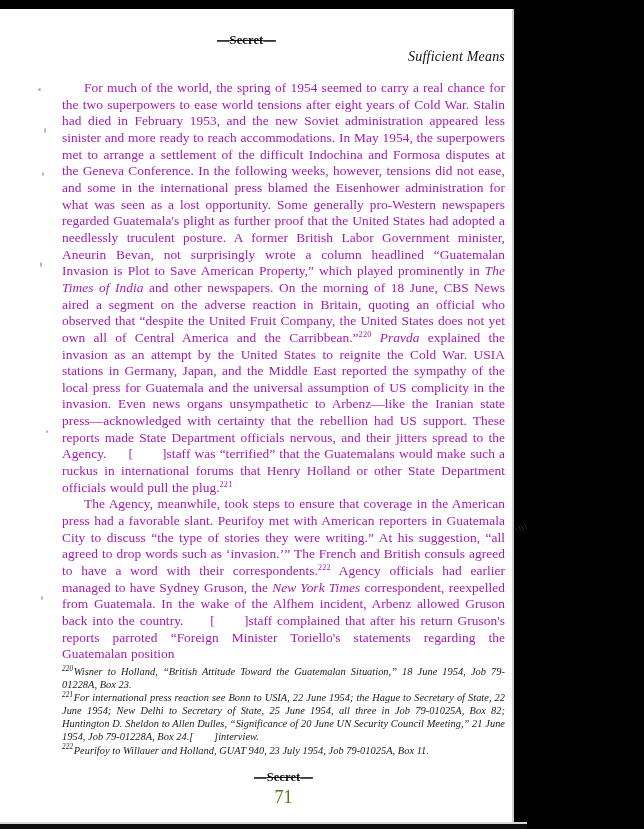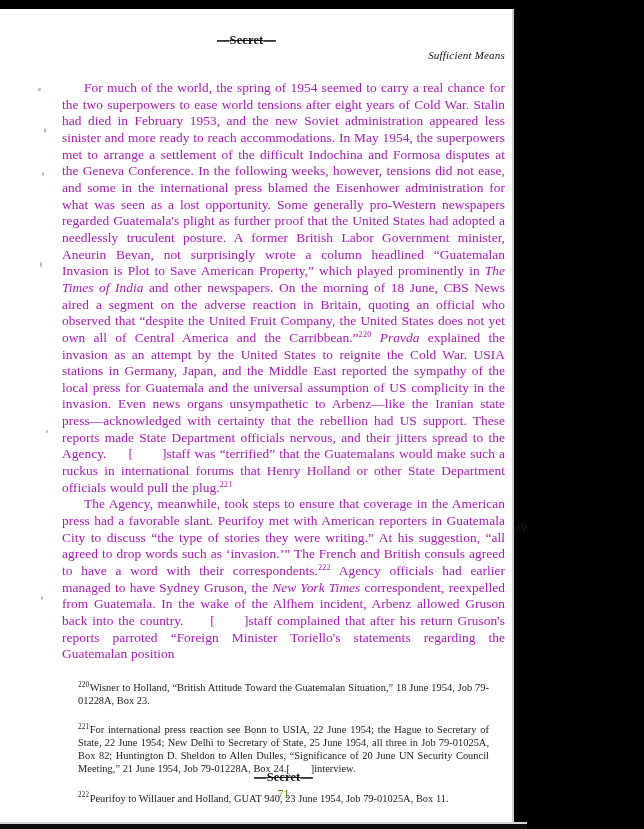--- a/index.html
+++ b/index.html
@@ -93,21 +93,21 @@
   }
   .classification::after {
     content: "\2014";
     opacity: .85;
   }
   .runhead-title {
     position: absolute;
     right: 0px;
     top: 16px;
     font-style: italic;
-    font-size: 11px;
+    font-size: 14px;
     letter-spacing: .2px;
     color: #101010;
   }
 
   
   .body-block {
     position: absolute;
     top: 80px;
     left: 0;
     width: 443px;
@@ -140,28 +140,29 @@
   }
 
   
   .footnotes {
     position: absolute;
     top: 665px;
     left: 0;
     width: 443px;
   }
   p.fnote {
-    margin: 16px;
+    margin: 0;
     font-size: 10.4px;
     line-height: 13.1px;
     text-align: justify;
     letter-spacing: .02px;
     color: #1a1a1a;
     text-indent: 0;
     hyphens: none;
+    font-style: italic;
   }
   p.fnote sup.fnum {
     font-size: 7.2px;
     vertical-align: super;
     line-height: 0;
     letter-spacing: .2px;
     margin-right: .3px;
   }
 
   
@@ -179,21 +180,21 @@
     text-decoration-thickness: 1px;
     color: #141414;
     letter-spacing: .1px;
     display: block;
   }
   .footer-class::before { content: "\2014"; opacity: .85; }
   .footer-class::after  { content: "\2014"; opacity: .85; }
   .footer-page {
     display: block;
     margin-top: 2px;
-    font-size: 12px;
+    font-size: 18px;
     color: #4d7c0f;
   }
 
   
   .smudge {
     position: absolute;
     left: 508px;
     top: 519px;
     width: 40px;
     height: 16px;
@@ -239,21 +240,21 @@
     </div>
 
     <div class="body-block" id="body-block">
         <p class="para" id="para-1"><span>For much of the world, the spring of 1954 seemed to carry a real chance for the two superpowers to ease world tensions after eight years of Cold War. Stalin had died in February 1953, and the new Soviet administration appeared less sinister and more ready to reach accommodations. In May 1954, the superpowers met to arrange a settlement of the difficult Indochina and Formosa disputes at the Geneva Conference. In the following weeks, however, tensions did not ease, and some in the international press blamed the Eisenhower administration for what was seen as a lost opportunity. Some generally pro-Western newspapers regarded Guatemala's plight as further proof that the United States had adopted a needlessly truculent posture. A former British Labor Government minister, Aneurin Bevan, not surprisingly wrote a column headlined “Guatemalan Invasion is Plot to Save American Property,” which played prominently in </span><span class="it">The Times of India</span><span> and other newspapers. On the morning of 18 June, CBS News aired a segment on the adverse reaction in Britain, quoting an official who observed that “despite the United Fruit Company, the United States does not yet own all of Central America and the Carribbean.”</span><sup class="fn">220</sup><span> </span><span class="it">Pravda</span><span> explained the invasion as an attempt by the United States to reignite the Cold War. USIA stations in Germany, Japan, and the Middle East reported the sympathy of the local press for Guatemala and the universal assumption of US complicity in the invasion. Even news organs unsympathetic to Arbenz—like the Iranian state press—acknowledged with certainty that the rebellion had US support. These reports made State Department officials nervous, and their jitters spread to the Agency.</span><span class="redact">[        ]</span><span>staff was “terrified” that the Guatemalans would make such a ruckus in international forums that Henry Holland or other State Department officials would pull the plug.</span><sup class="fn">221</sup></p>
         <p class="para" id="para-2"><span>The Agency, meanwhile, took steps to ensure that coverage in the American press had a favorable slant. Peurifoy met with American reporters in Guatemala City to discuss “the type of stories they were writing.” At his suggestion, “all agreed to drop words such as ‘invasion.’” The French and British consuls agreed to have a word with their correspondents.</span><sup class="fn">222</sup><span> Agency officials had earlier managed to have Sydney Gruson, the </span><span class="it">New York Times</span><span> correspondent, reexpelled from Guatemala. In the wake of the Alfhem incident, Arbenz allowed Gruson back into the country. </span><span class="redact">[        ]</span><span>staff complained that after his return Gruson's reports parroted “Foreign Minister Toriello's statements regarding the Guatemalan position</span></p>
       </div>
 
     <div class="footnotes" id="footnotes-block">
         <p class="fnote" id="footnote-220"><sup class="fnum">220</sup><span>Wisner to Holland, “British Attitude Toward the Guatemalan Situation,” 18 June 1954, Job 79-01228A, Box 23.</span></p>
         <p class="fnote" id="footnote-221"><sup class="fnum">221</sup><span>For international press reaction see Bonn to USIA, 22 June 1954; the Hague to Secretary of State, 22 June 1954; New Delhi to Secretary of State, 25 June 1954, all three in Job 79-01025A, Box 82; Huntington D. Sheldon to Allen Dulles, “Significance of 20 June UN Security Council Meeting,” 21 June 1954, Job 79-01228A, Box 24.</span><span class="redact">[        ]</span><span>interview.</span></p>
-        <p class="fnote" id="footnote-222"><sup class="fnum">222</sup><span>Peurifoy to Willauer and Holland, GUAT 940, 23 June 1954, Job 79-01025A, Box 11.</span></p>
+        <p class="fnote" id="footnote-222"><sup class="fnum">222</sup><span>Peurifoy to Willauer and Holland, GUAT 940, 23 July 1954, Job 79-01025A, Box 11.</span></p>
       </div>
 
     <div class="footer">
       <span class="footer-class">Secret</span>
       <span class="footer-page">71</span>
     </div>
 
   </div>
 
   <div class="smudge"></div>

